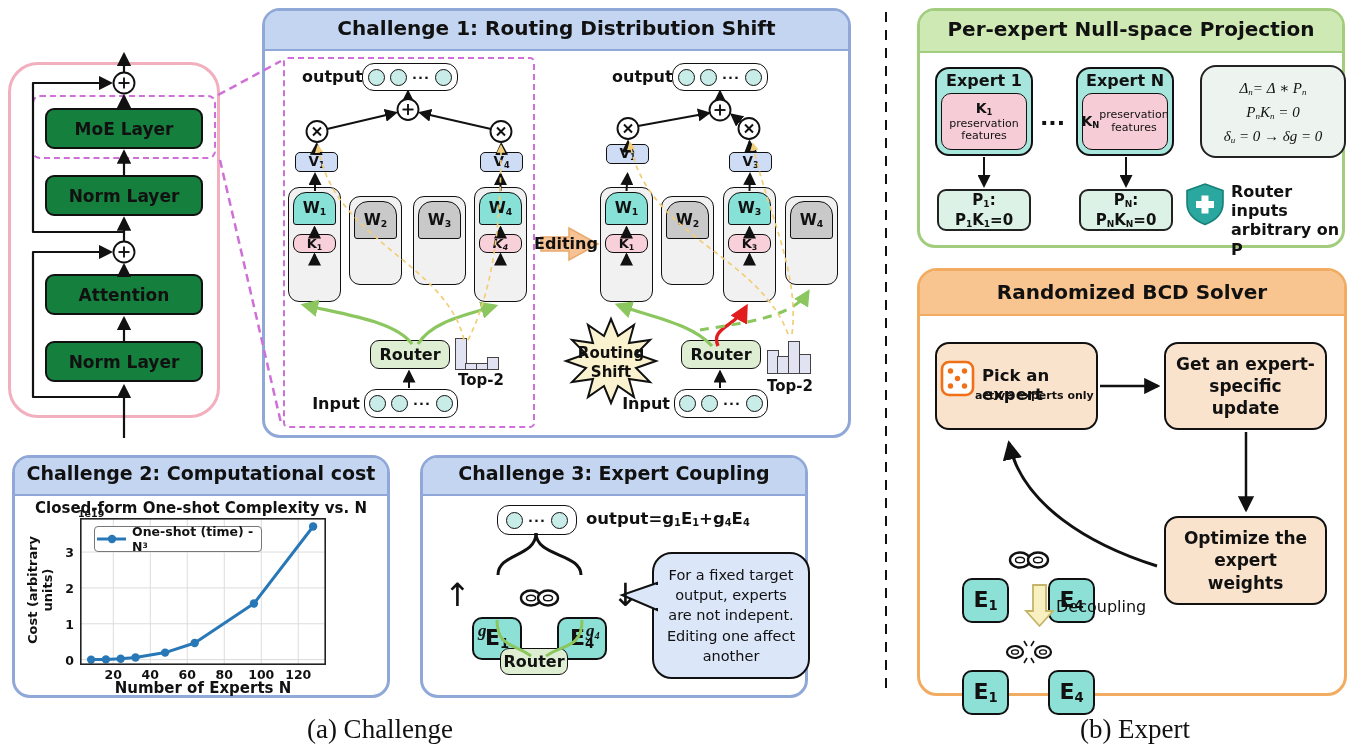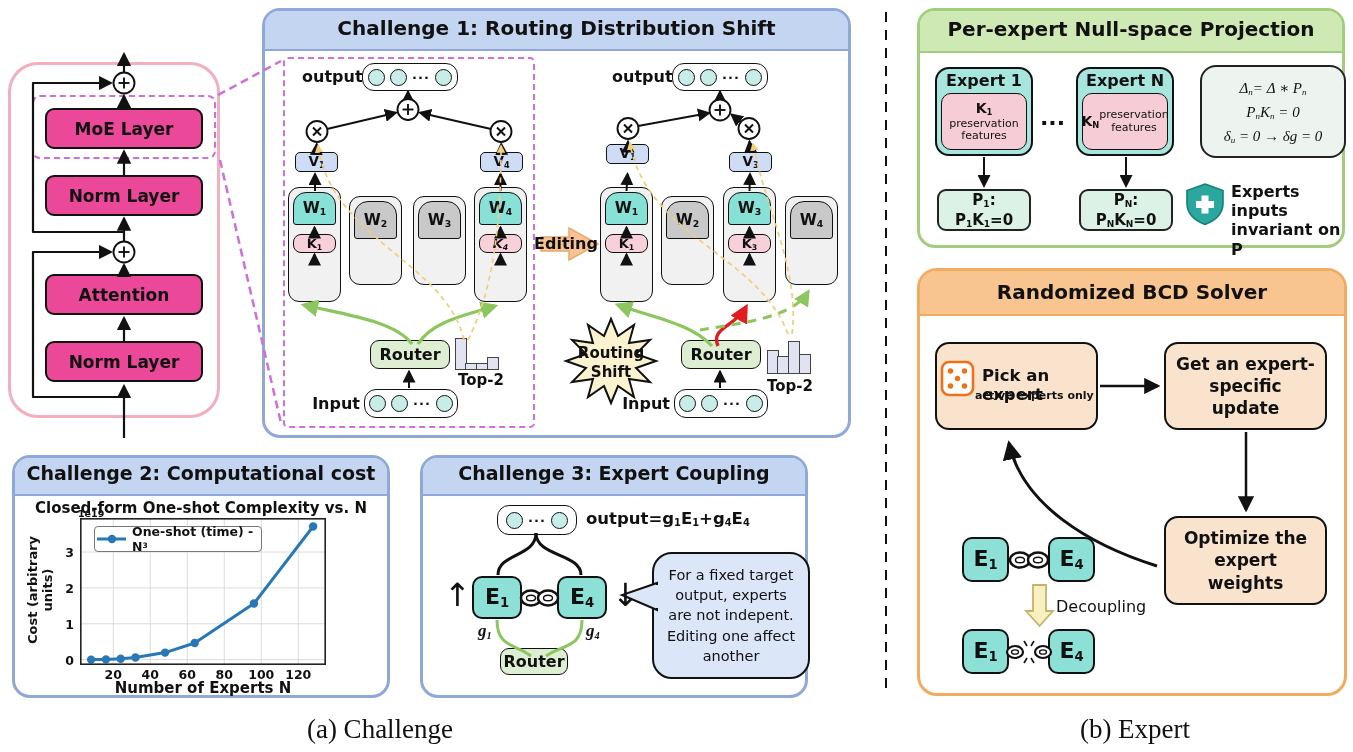--- a/index.html
+++ b/index.html
@@ -9,34 +9,34 @@
   .panel{position:absolute;box-sizing:border-box;background:#fff;z-index:1;}
   .panel.blue{border:3px solid #8fa8d8;border-radius:18px;}
   .panel.green{border:3px solid #a3cd7e;border-radius:18px;}
   .panel.orange{border:3px solid #f2ac62;border-radius:20px;}
   .phead{position:absolute;left:0;top:0;width:100%;box-sizing:border-box;z-index:1;}
   .phead.blue{background:#c3d5f0;border-bottom:2.5px solid #8fa8d8;border-radius:14px 14px 0 0;}
   .phead.green{background:#cfe9b4;border-bottom:2.5px solid #a3cd7e;border-radius:14px 14px 0 0;}
   .phead.orange{background:#f8c48f;border-bottom:2.5px solid #f2ac62;border-radius:16px 16px 0 0;}
   .ptitle{position:absolute;text-align:center;font-weight:bold;z-index:7;}
   .box{position:absolute;box-sizing:border-box;display:flex;align-items:center;justify-content:center;z-index:3;}
-  .cream{background:#ec4899;border:2.2px solid #111;border-radius:9px;font-weight:bold;font-size:17px;}
+  .cream{background:#15803d;border:2.2px solid #111;border-radius:9px;font-weight:bold;font-size:17px;}
   .vbox{background:#cfdcf6;border:1.6px solid #111;border-radius:5px;font-weight:bold;font-size:13.5px;}
   .shell{background:#f1f1f1;border:1.8px solid #111;border-radius:11px;z-index:2;}
   .wteal{background:#87e1d6;border:1.7px solid #111;border-radius:13px 13px 3px 3px;font-weight:bold;font-size:15.5px;}
   .wgray{background:#c9c9c9;border:1.7px solid #111;border-radius:14px 14px 3px 3px;font-weight:bold;font-size:15.5px;}
   .kpink{background:#f8d0d9;border:1.6px solid #111;border-radius:8px;font-weight:bold;font-size:13px;}
   .bteal{background:#87e1d6;border:1.7px solid #111;border-radius:3px 3px 15px 15px;}
   .bgray{background:#c9c9c9;border:1.7px solid #111;border-radius:3px 3px 15px 15px;}
   .router{background:#ddeed3;border:1.9px solid #111;border-radius:9px;font-weight:bold;font-size:16px;}
   .iobox{background:#fff;border:1.9px solid #111;border-radius:12px;display:flex;align-items:center;justify-content:center;gap:5px;z-index:3;}
   .circ{width:15px;height:15px;border-radius:50%;background:#c8ece7;border:1.5px solid #111;display:inline-block;}
   .dots{font-weight:bold;font-size:13px;letter-spacing:1px;}
   .lbl{position:absolute;font-weight:bold;z-index:7;}
-  .ebox{background:#8ce0d6;border:2.2px solid #111;border-radius:10px;font-weight:bold;font-size:22px;}
+  .ebox{background:#8ce0d6;border:2.2px solid #111;border-radius:10px;font-weight:bold;font-size:22px;margin-top:41px;}
   .peach{background:#fae3cd;border:2.6px solid #111;border-radius:14px;font-weight:bold;font-size:17px;text-align:center;line-height:1.3;}
   .pgreen{background:#dcf2e6;border:2px solid #222;border-radius:9px;font-weight:bold;font-size:15px;text-align:center;line-height:1.35;}
   .hist{position:absolute;display:flex;align-items:flex-end;z-index:2;}
   .hist-bar{width:12px;background:#e2e3f2;border:1.3px solid #444;margin-left:-1.3px;box-sizing:border-box;}
   sub{font-size:0.6em;vertical-align:-0.25em;}
   sup{font-size:0.6em;vertical-align:0.35em;}
   #overlay{position:absolute;left:0;top:0;z-index:6;pointer-events:none;}
   .serif-math{font-family:"Liberation Serif","DejaVu Serif",serif;font-style:italic;}
   .caption{position:absolute;font-family:"Liberation Serif","DejaVu Serif",serif;font-size:27px;text-align:center;z-index:7;}
   .xtick{position:absolute;transform:translateX(-50%);font-size:12.5px;font-weight:bold;}
@@ -311,21 +311,21 @@
   </div>
   <div class="box pgreen" style="left:937px;top:189px;width:94px;height:42px;flex-direction:column;">
     <div>P<sub>1</sub>:</div>
     <div>P<sub>1</sub>K<sub>1</sub>=0</div>
   </div>
   <div class="box pgreen" style="left:1079px;top:189px;width:94px;height:42px;flex-direction:column;">
     <div>P<sub>N</sub>:</div>
     <div>P<sub>N</sub>K<sub>N</sub>=0</div>
   </div>
   <div class="abs" style="left:1231px;top:182px;width:118px;font-size:16px;font-weight:bold;line-height:1.2;z-index:7;">
-    <span>Experts inputs invariant on P</span></div>
+    <span>Router inputs arbitrary on P</span></div>
 
   <div class="panel orange" style="left:917px;top:268px;width:430px;height:428px;">
     <div class="phead orange" style="height:45px;"></div>
   </div>
   <div class="ptitle" style="left:917px;top:280px;width:430px;font-size:20px;">Randomized BCD Solver</div>
 
   <div class="abs peach" style="left:935px;top:342px;width:163px;height:88px;z-index:2;"></div>
   <div class="abs" style="left:974px;top:366px;width:125px;font-size:16.5px;font-weight:bold;z-index:7;padding-left:8px;">Pick an expert</div>
   <div class="abs" style="left:975px;top:389px;width:125px;font-size:11px;font-weight:bold;z-index:7;">active experts only</div>
   <div class="abs peach" style="left:1164px;top:342px;width:163px;height:88px;display:flex;align-items:center;justify-content:center;z-index:2;">

